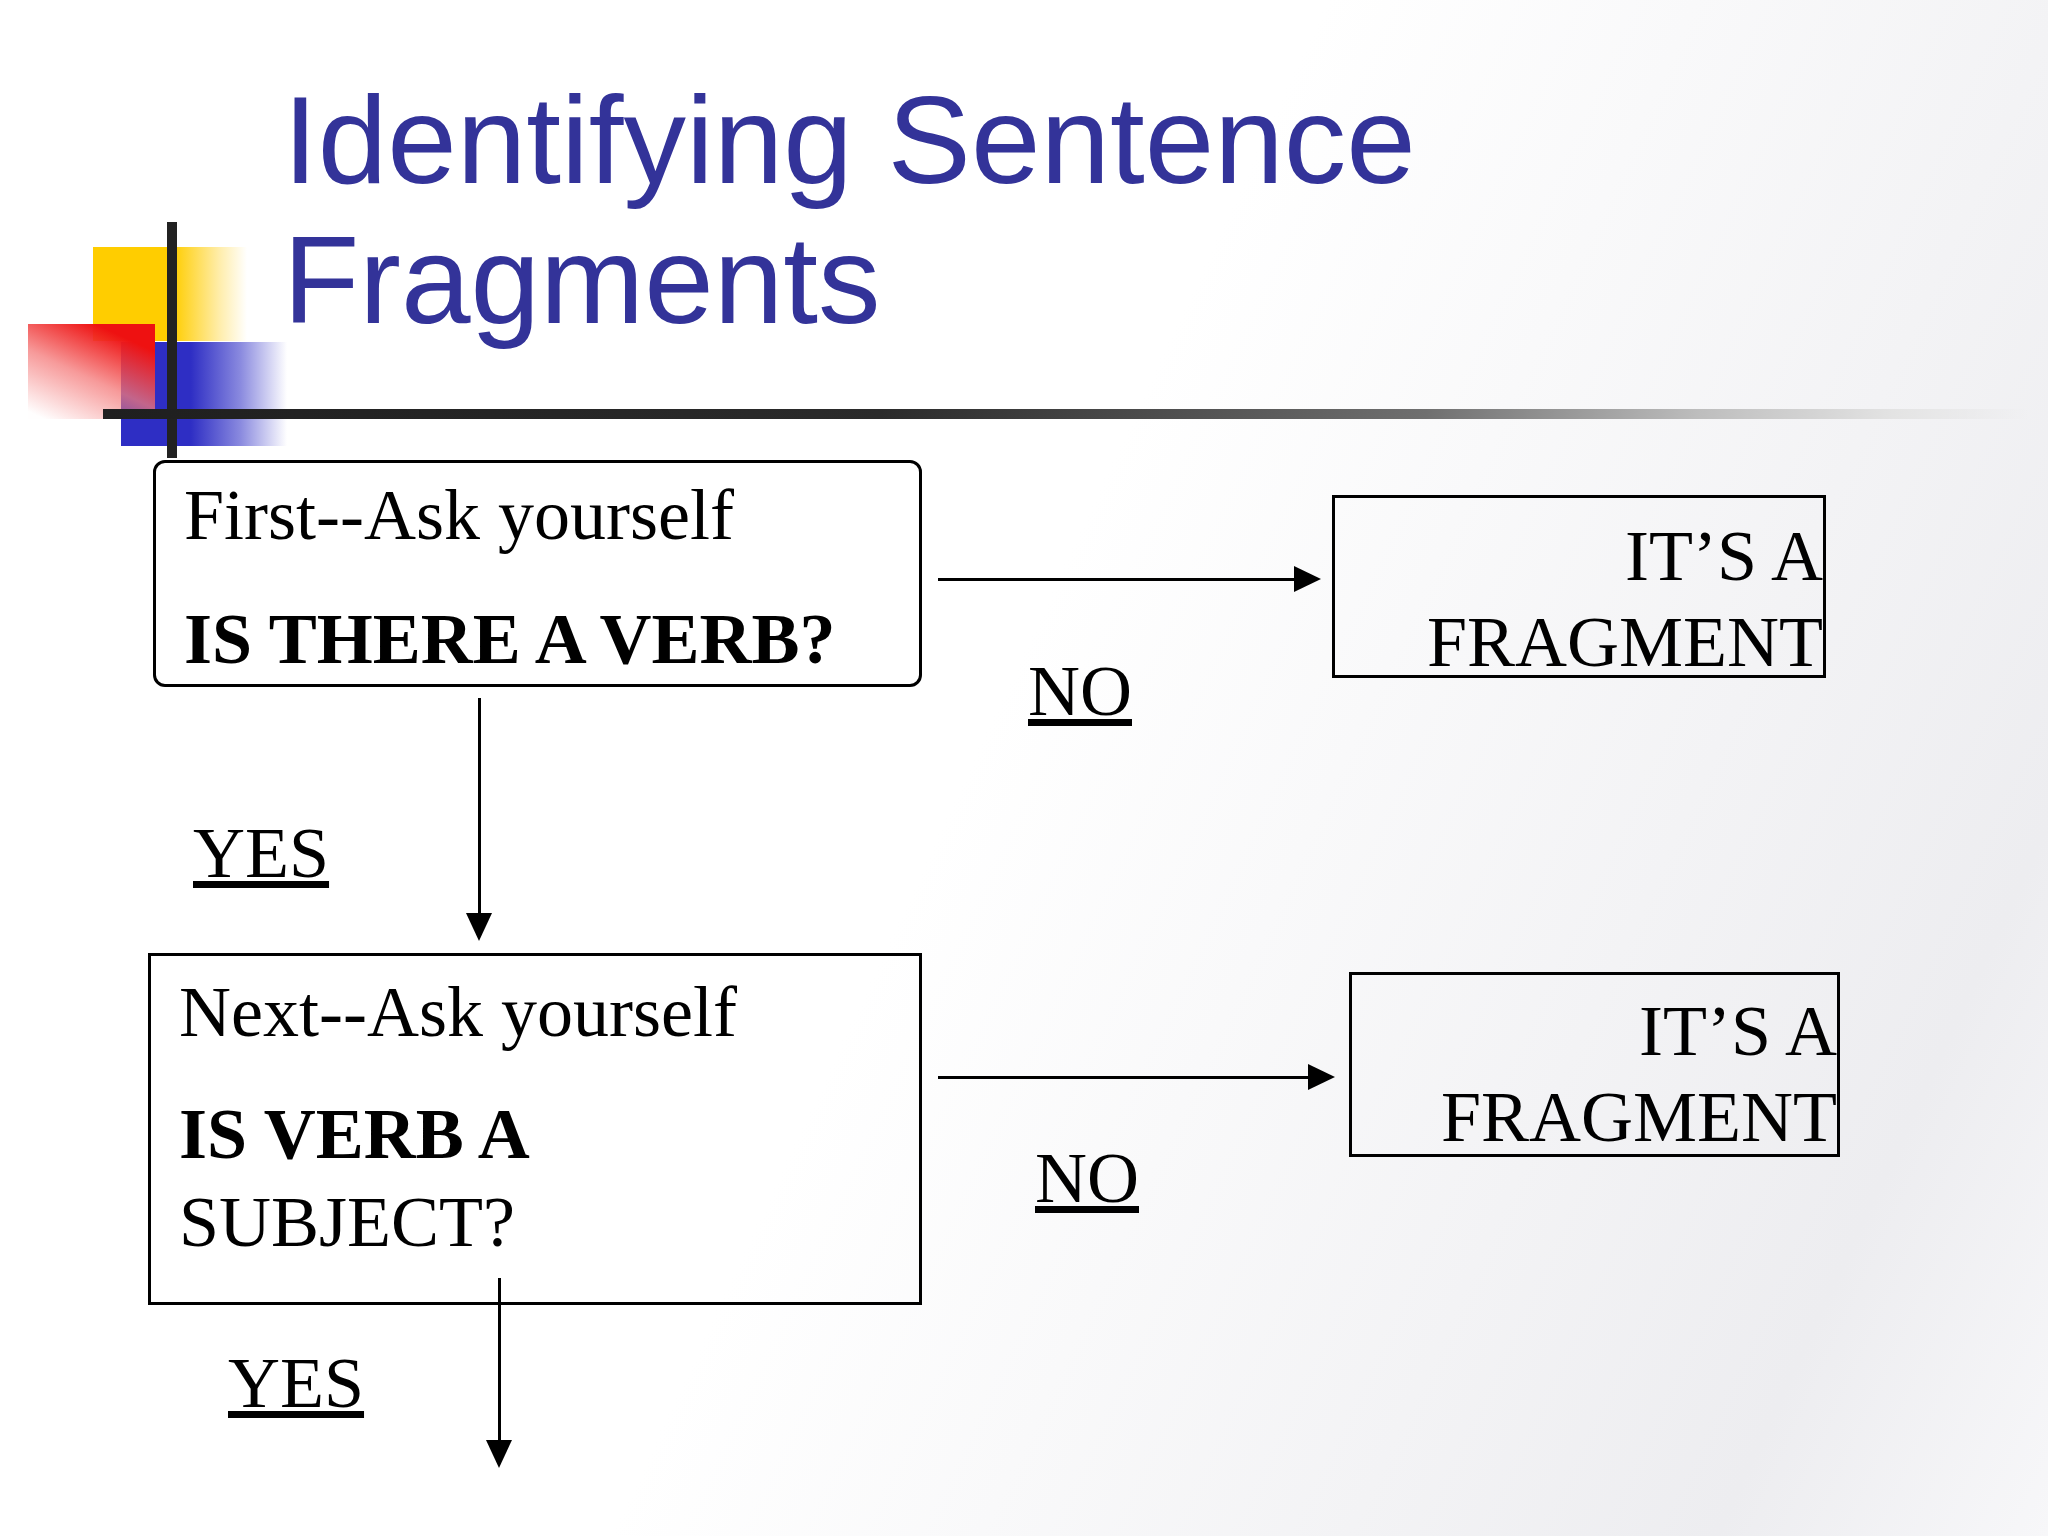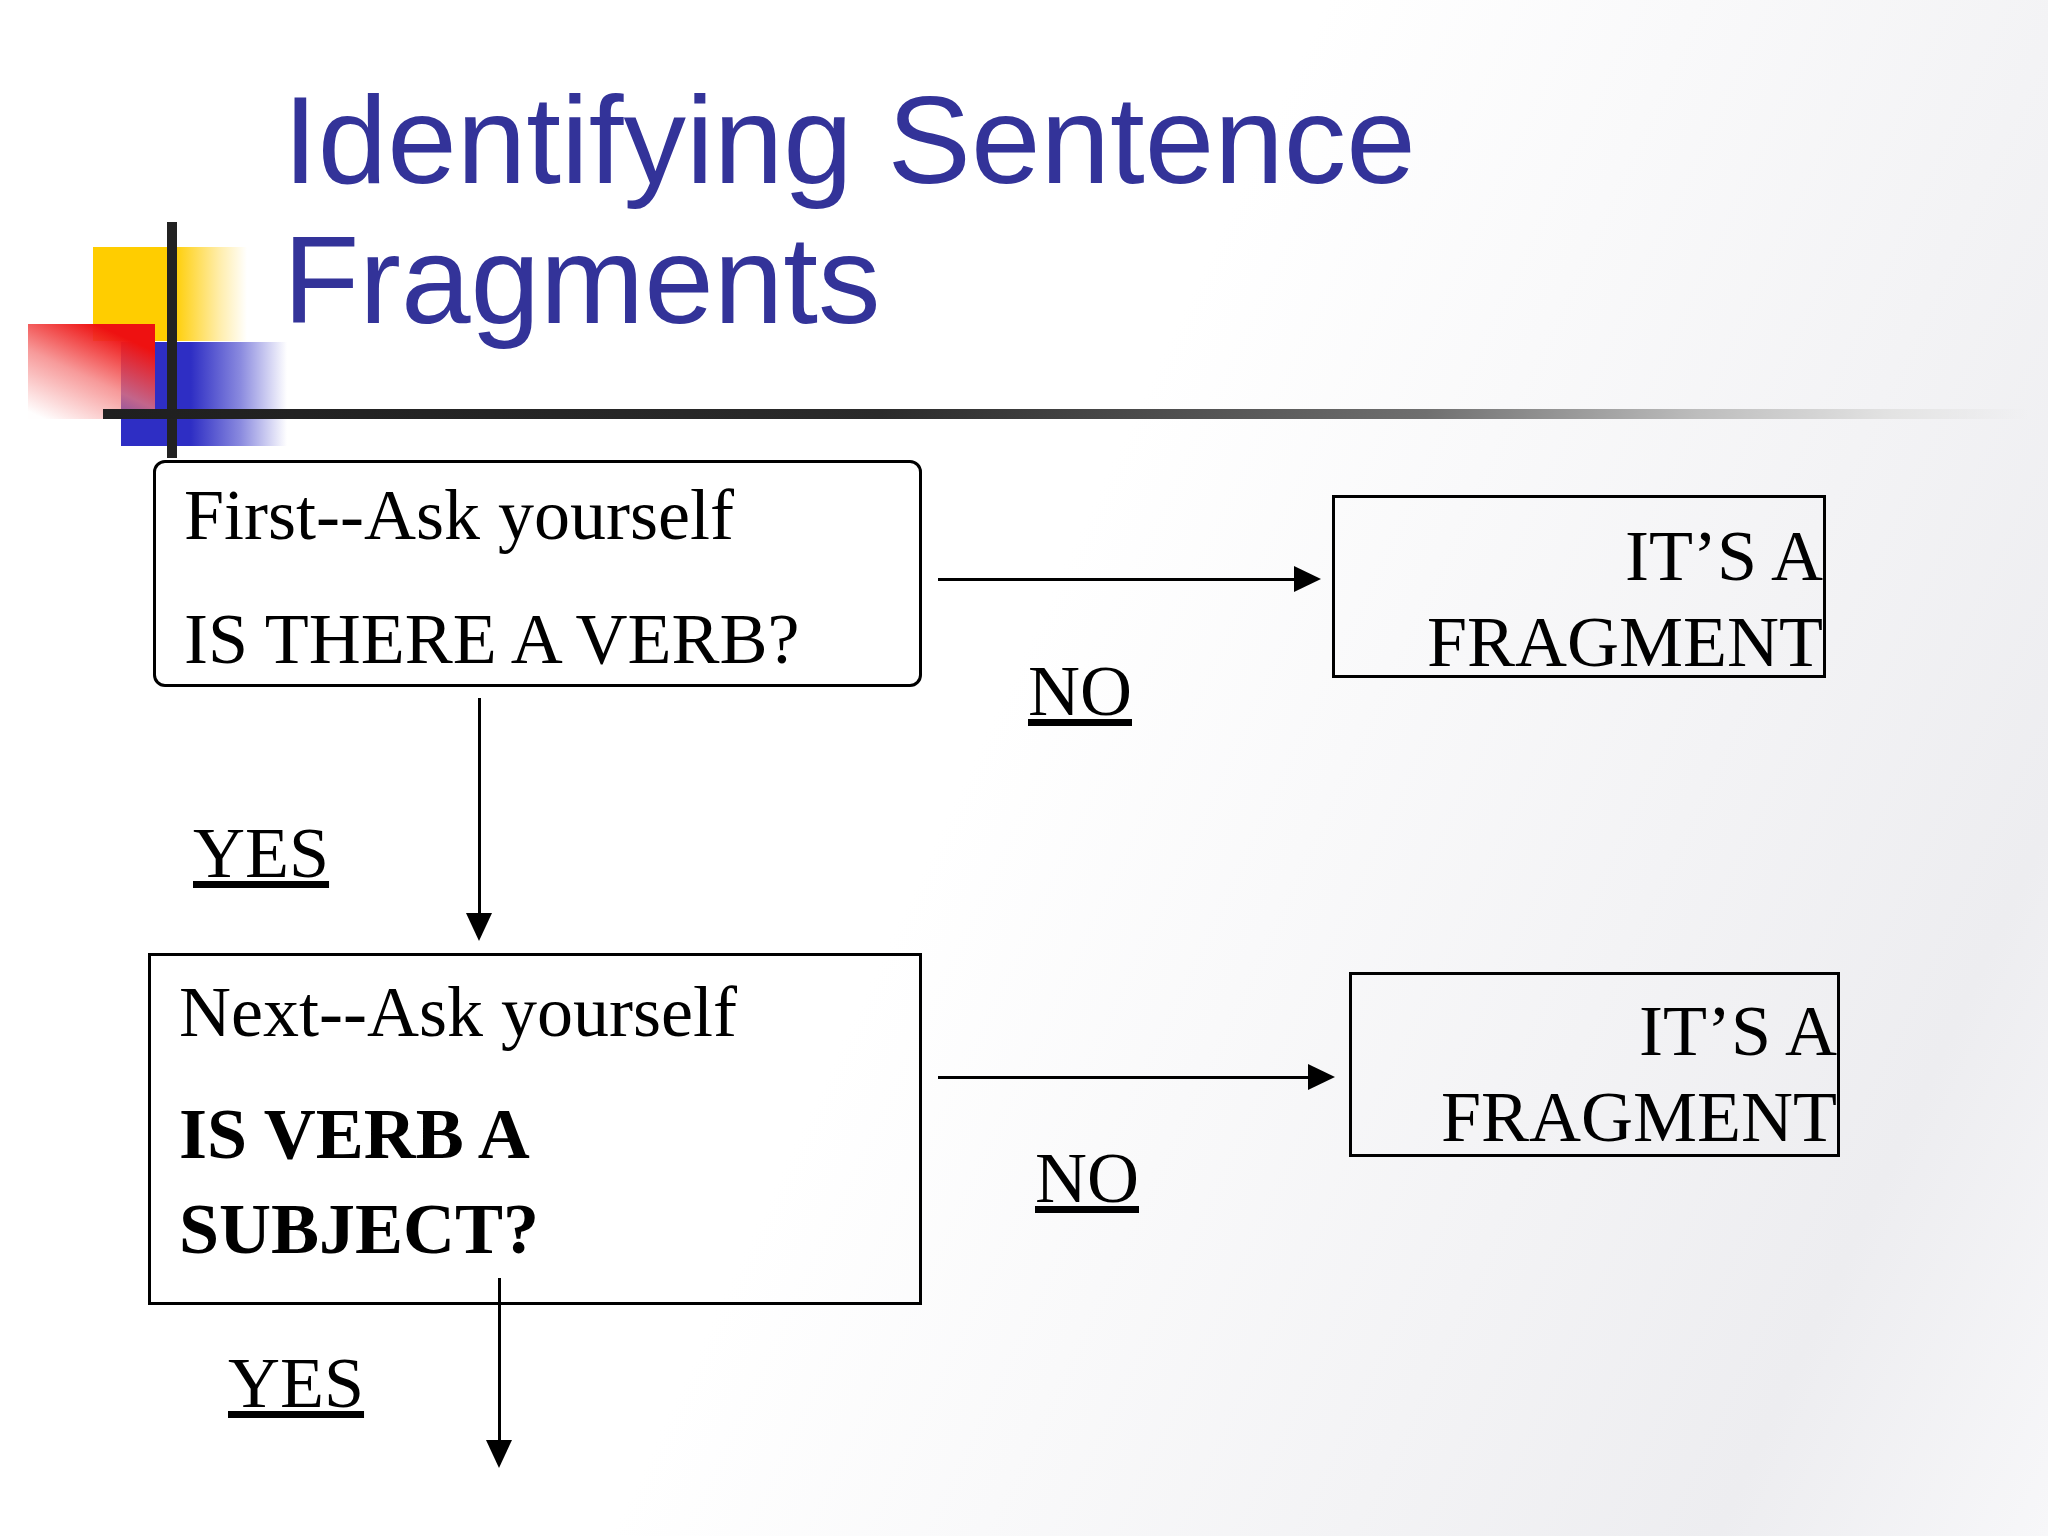--- a/index.html
+++ b/index.html
@@ -27,24 +27,24 @@
     font-size:125px;line-height:1.12;color:#333399;white-space:nowrap;
   }
   
   .fbox{position:absolute;border:3px solid #000;background:transparent;box-sizing:border-box;}
   .qbox1{left:153px;top:460px;width:769px;height:227px;border-radius:12px;}
   .qbox2{left:148px;top:953px;width:774px;height:352px;}
   .rbox1{left:1332px;top:495px;width:494px;height:183px;}
   .rbox2{left:1349px;top:972px;width:491px;height:185px;}
   .fbox .line{font-size:72px;line-height:1;margin-left:28px;white-space:nowrap;}
   .qbox1 .prompt{margin-top:16px;}
-  .qbox1 .question{margin-top:52px;font-weight:normal;}
+  .qbox1 .question{margin-top:52px;font-weight:bold;}
   .qbox2 .prompt{margin-top:20px;}
   .qbox2 .question1{margin-top:50px;font-weight:bold;}
-  .qbox2 .question2{margin-top:23px;font-weight:bold;}
+  .qbox2 .question2{margin-top:16px;font-weight:normal;}
   .rbox1 .line, .rbox2 .line{margin-left:30px;text-align:right;}
   .rbox1 .l1{margin-top:22px;}
   .rbox1 .l2{margin-top:14px;}
   .rbox2 .l1{margin-top:20px;}
   .rbox2 .l2{margin-top:14px;}
   .lbl{position:absolute;font-size:72px;line-height:1;white-space:nowrap;z-index:5;text-decoration:underline;}
   .no1{left:1028px;top:655px;}
   .yes1{left:193px;top:817px;}
   .no2{left:1035px;top:1142px;}
   .yes2{left:228px;top:1347px;}

